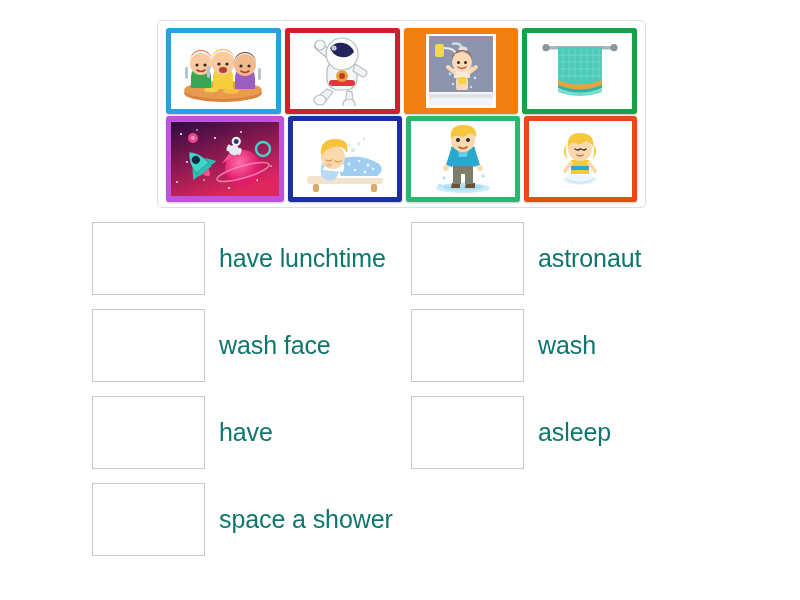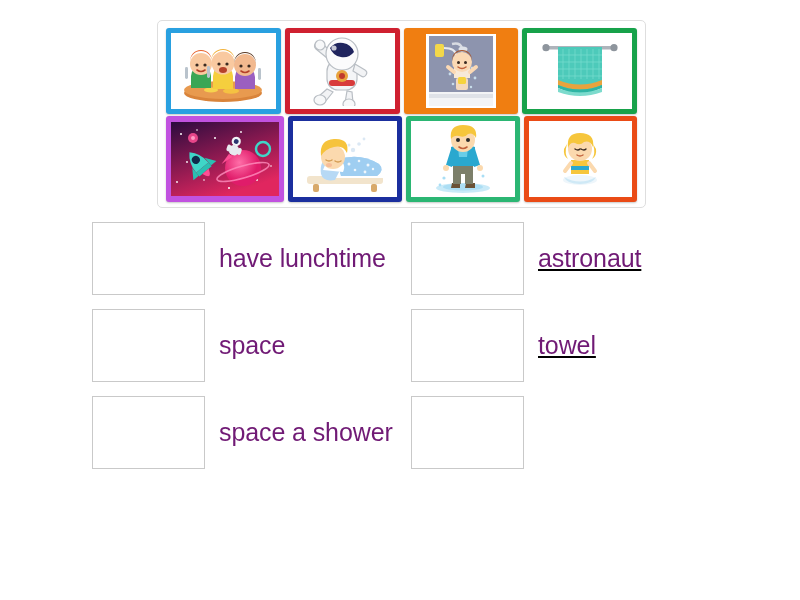--- a/index.html
+++ b/index.html
@@ -41,39 +41,39 @@
     justify-content: center;
     overflow: hidden;
     position: relative;
   }
   .card-inner.full { background: transparent; }
   .card-art { display: block; }
 
   
   .col { position: absolute; top: 222px; }
   #col-left  { left: 92px;  width: 310px; }
-  #col-right { left: 411px; width: 320px; text-decoration: underline; }
+  #col-right { left: 411px; width: 320px; }
 
   .answer-row {
     display: flex;
     align-items: center;
     height: 73px;
     margin-bottom: 14px;
   }
   .dropzone {
     width: 113px; height: 73px;
     border: 1px solid #c9c9c9;
     background: #ffffff;
     flex: none;
   }
   .answer-label {
     margin-left: 14px;
     font-size: 25px;
     line-height: 1.14;
-    color: #701a75;
+    color: #0f766e;
     font-weight: 400;
     letter-spacing: -0.1px;
     max-width: 180px;
   }
 </style>
 </head>
 <body>
 
 <div id="image-panel">
 
@@ -343,33 +343,38 @@
   </div>
 </div>
 
 <div class="col" id="col-left">
   <div class="answer-row">
     <div class="dropzone"></div>
     <div class="answer-label">have lunchtime</div>
   </div>
   <div class="answer-row">
     <div class="dropzone"></div>
-    <div class="answer-label">space</div>
+    <div class="answer-label">wash face</div>
+  </div>
+  <div class="answer-row">
+    <div class="dropzone"></div>
+    <div class="answer-label">have</div>
   </div>
   <div class="answer-row">
     <div class="dropzone"></div>
     <div class="answer-label">space a shower</div>
   </div>
 </div>
 
 <div class="col" id="col-right">
   <div class="answer-row">
     <div class="dropzone"></div>
     <div class="answer-label">astronaut</div>
   </div>
   <div class="answer-row">
     <div class="dropzone"></div>
-    <div class="answer-label">towel</div>
-  </div>
-  <div class="answer-row">
-    <div class="dropzone"></div>
+    <div class="answer-label">wash</div>
+  </div>
+  <div class="answer-row">
+    <div class="dropzone"></div>
+    <div class="answer-label">asleep</div>
   </div>
 </div>
 
 </body></html>

